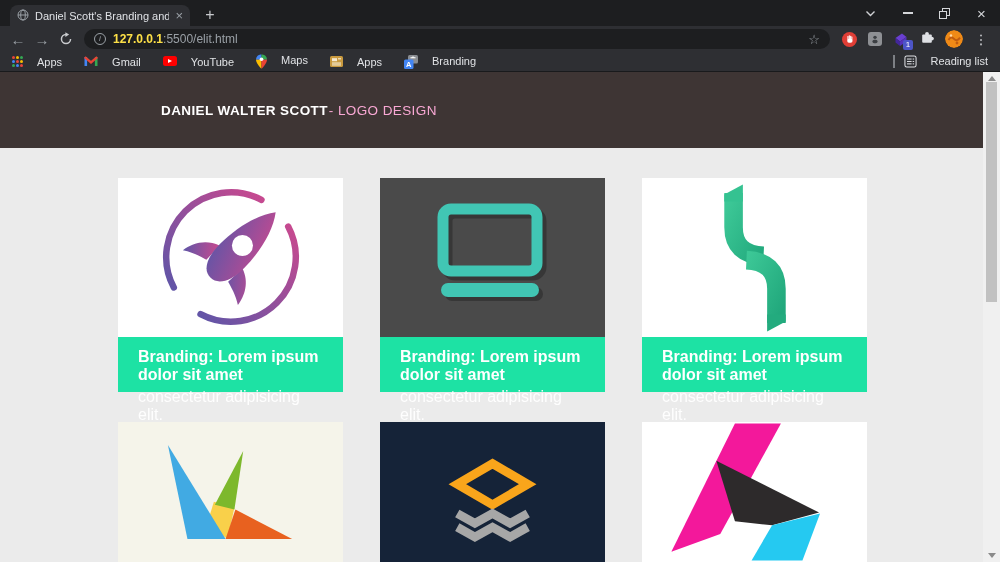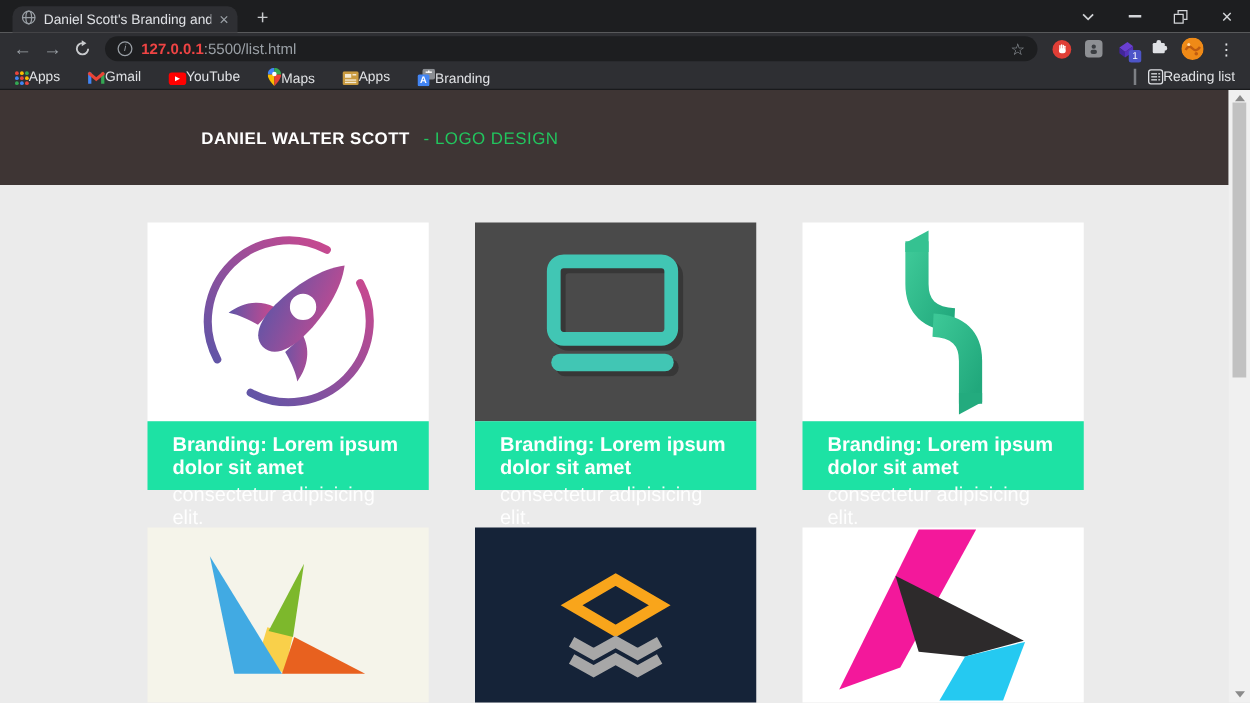--- a/index.html
+++ b/index.html
@@ -24,52 +24,52 @@
 
   #toolbar { position:absolute; top:26px; left:0; width:1000px; height:26px; background:#2e2f33;
     display:flex; align-items:center; padding:0 6px; }
   .nav-arrow { width:24px; text-align:center; font-size:15px; color:#9aa0a6; }
   .tool-icon { width:24px; display:flex; justify-content:center; }
   .omnibox { flex:1; height:20px; background:#1d1e20; border-radius:10px; margin:0 6px;
     display:flex; align-items:center; padding:0 10px; gap:7px; }
   .info-badge { width:12px; height:12px; border:1px solid #9aa0a6; border-radius:50%;
     color:#9aa0a6; font-size:8px; line-height:10px; text-align:center; flex:none; font-style:italic; }
   .url { font-size:12px; white-space:nowrap; flex:1; }
-  .url .host { color:#ef4444; font-weight:bold; }
+  .url .host { color:#fde047; font-weight:bold; }
   .url .rest { color:#9aa0a6; }
   .star { color:#9aa0a6; font-size:13px; }
   .ext-row { display:flex; align-items:center; gap:11px; margin:0 6px; }
   .ext-circle-red { width:15px; height:15px; border-radius:50%; background:#e03e36;
     display:flex; align-items:center; justify-content:center; }
   .ext-gray-sq { width:14px; height:14px; border-radius:3px; background:#8e9094;
     display:flex; align-items:center; justify-content:center; }
   .ext-purple { position:relative; width:16px; height:15px; }
   .ext-badge { position:absolute; right:-4px; bottom:-3px; min-width:10px; height:10px; background:#4d55c8;
     color:#fff; font-size:8px; line-height:10px; text-align:center; border-radius:2px; padding:0 1px; }
   .avatar { width:18px; height:18px; border-radius:50%; overflow:hidden; }
   .kebab { color:#dfe1e5; font-size:13px; width:14px; text-align:center; }
 
   #bookmarks { position:absolute; top:52px; left:0; width:1000px; height:20px; background:#2e2f33;
     border-bottom:1px solid #191a1c; display:flex; align-items:center; padding:0 12px; gap:22px; }
-  .bm-item { display:flex; align-items:flex-end; gap:0; font-size:11px; color:#e0e2e5; }
+  .bm-item { display:flex; align-items:flex-start; gap:14px; font-size:11px; color:#e0e2e5; }
   .apps-grid { display:grid; grid-template-columns:repeat(3,3px); grid-gap:1px; }
   .apps-grid span { width:3px; height:3px; border-radius:50%; }
   .yt-icon { width:14px; height:10px; background:#f00; border-radius:2.5px;
     display:flex; align-items:center; justify-content:center; }
   .yt-icon i { width:0; height:0; border-left:4px solid #fff; border-top:2.5px solid transparent; border-bottom:2.5px solid transparent; }
   .bm-right { margin-left:auto; display:flex; align-items:center; gap:9px; }
   .bm-divider { width:2px; height:13px; background:#7d8085; }
 
   
   #page { position:absolute; top:72px; left:0; width:983px; height:490px; background:#ebebeb; overflow:hidden; }
   #site-header { height:76px; background:#3e3534; display:flex; align-items:center;
     padding-left:118px; padding-right:115px; }
   .site-title { font-size:13.5px; color:#fff; letter-spacing:.4px; white-space:nowrap; }
   .site-title .bold { font-weight:bold;padding-left:43px; }
-  .site-title .suffix { font-weight:normal; color:#22c55e; margin-left:11px; }
+  .site-title .suffix { font-weight:normal; color:#f9a8d4; margin-left:1px; }
   .site-nav { margin-left:auto; display:flex; gap:17px; }
   .site-btn { background:transparent; border:1px solid #d8d4d2; color:#fff; font-size:11.5px;
     letter-spacing:.5px; padding:6px 15px; font-family:"Liberation Sans", sans-serif; }
 
   #grid { width:749px; margin:30px 0 0 118px; display:grid;
     grid-template-columns:repeat(3,225px); column-gap:37px; row-gap:30px; }
   .card { width:225px; }
   .card-img { height:159px; overflow:hidden; display:flex; align-items:center; justify-content:center; }
   .bg-white { background:#fff; }
   .bg-darkgray { background:#4a4a4a; }
@@ -128,21 +128,21 @@
   <div class="nav-arrow">←</div>
   <div class="nav-arrow">→</div>
   <div class="tool-icon">
     <svg width="14" height="14" viewBox="0 0 16 16">
         <path d="M13.2,8 A5.2,5.2 0 1 1 8,2.8" fill="none" stroke="#c9cbce" stroke-width="1.7"></path>
         <polygon points="7.3,0.2 7.3,5.6 11.6,2.9" fill="#c9cbce"></polygon>
       </svg>
   </div>
   <div class="omnibox">
     <span class="info-badge">i</span>
-    <span class="url"><span class="host">127.0.0.1</span><span class="rest">:5500/list.html</span></span>
+    <span class="url"><span class="host">127.0.0.1</span><span class="rest">:5500/elit.html</span></span>
     <span class="star">☆</span>
   </div>
   <div class="ext-row">
     <span class="ext-circle-red">
       <svg width="9" height="10" viewBox="0 0 12 13" fill="#fff">
           <rect x="3.2" y="2.6" width="1.5" height="5" rx=".7"></rect>
           <rect x="5" y="1.6" width="1.5" height="6" rx=".7"></rect>
           <rect x="6.8" y="2.2" width="1.5" height="5.4" rx=".7"></rect>
           <rect x="8.5" y="3.2" width="1.4" height="4.4" rx=".7"></rect>
           <rect x="3" y="6" width="7" height="5.4" rx="2.2"></rect>

